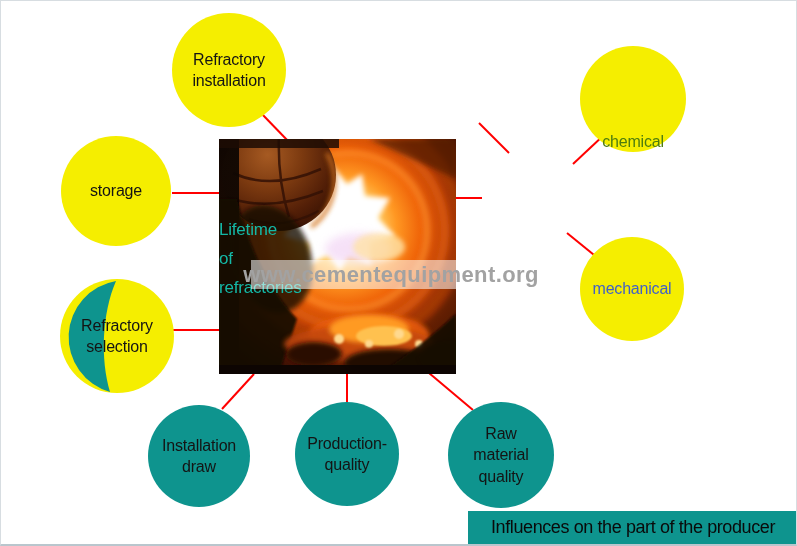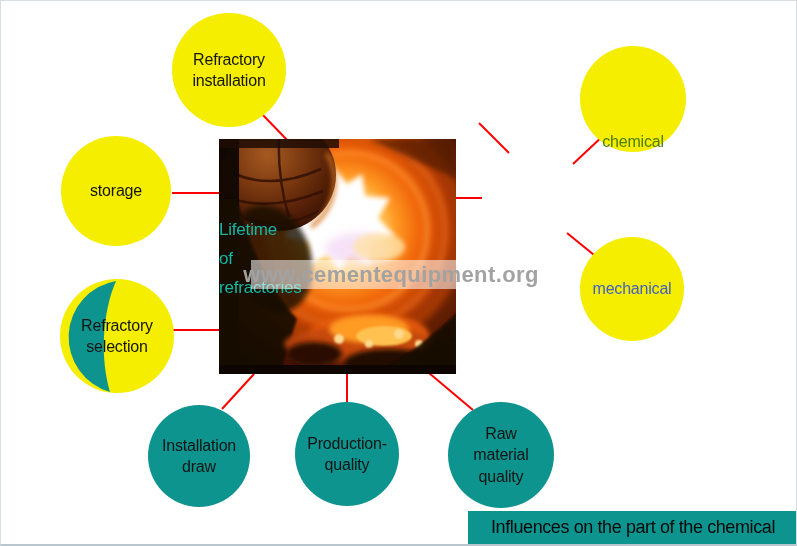--- a/index.html
+++ b/index.html
@@ -189,16 +189,16 @@
     <span>Production-
 quality</span>
   </div>
   <div class="node" id="n-raw">
     <span>Raw
 material
 quality</span>
   </div>
 
   <div id="banner">
-    <span>Influences on the part of the chemical</span>
+    <span>Influences on the part of the producer</span>
   </div>
 
 </div>
 
 </body></html>

